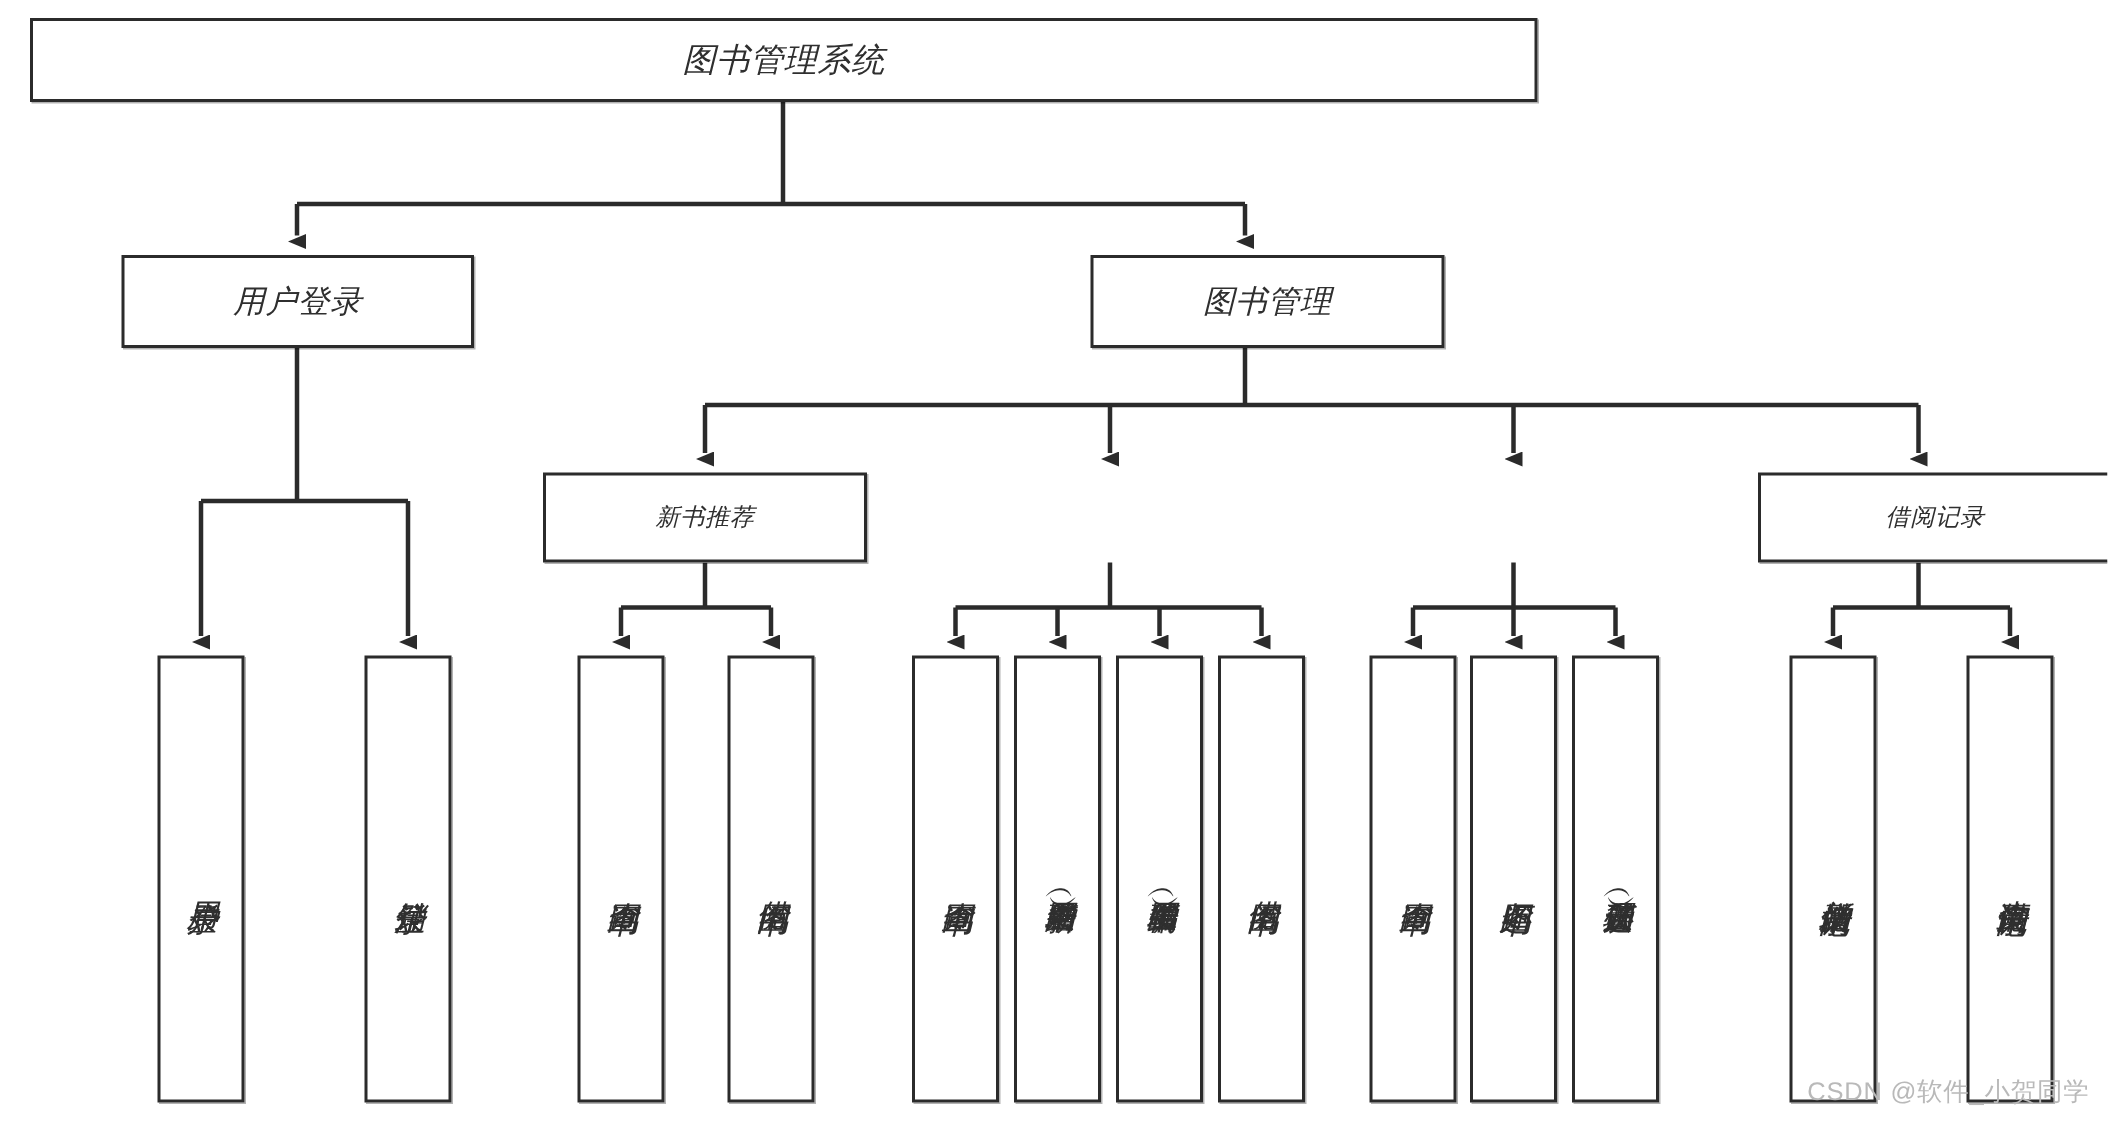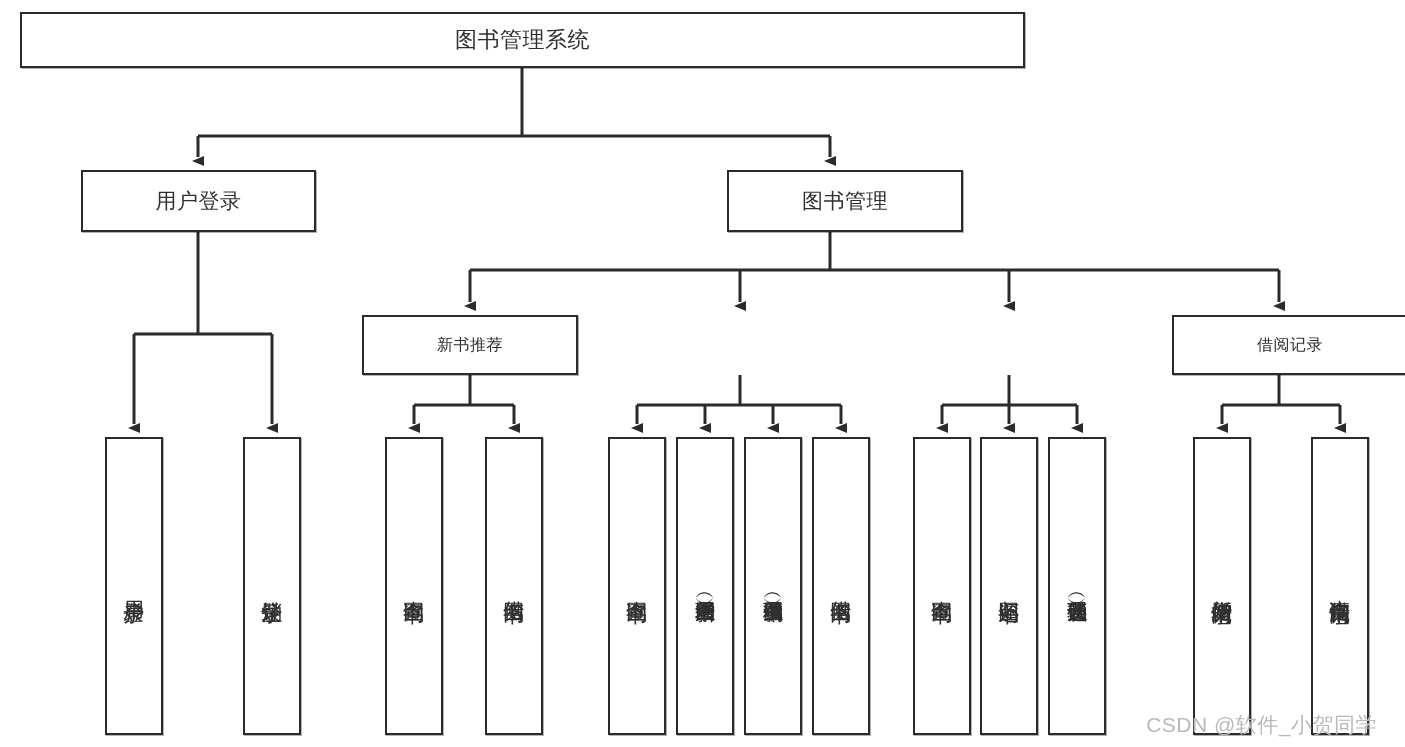--- a/index.html
+++ b/index.html
@@ -35,20 +35,21 @@
     align-items: center;
     justify-content: center;
     box-shadow: 1px 1px 0 rgba(0,0,0,0.30);
     z-index: 2;
   }
   .node-label {
     color: #2f2f2f;
     letter-spacing: 0.5px;
     white-space: nowrap;
     text-align: center;
+    font-style: italic;
   }
   .node.root { left: 20px;  top: 12px;  width: 1005px; height: 56px; }
   .node.root .node-label { font-size: 22px; }
 
   .node.lvl2 { height: 62px; }
   .node.lvl2 .node-label { font-size: 21px; }
   .node.n-user-login { left: 81px;  top: 170px; width: 235px; }
   .node.n-book-mgmt  { left: 711px; top: 170px; width: 236px; margin-left: 16px; }
 
   .node.lvl3 { top: 315px; height: 60px; }
@@ -72,23 +73,23 @@
     font-size: 21px;
     line-height: 1.22;
     letter-spacing: 1px;
     white-space: normal;
     max-height: 100%;
   }
   .node.leaf.tall .node-label { font-size: 20px; letter-spacing: 0px; line-height: 1.18; }
 
   .watermark {
     position: absolute;
-    right: 28px;
+    right: 12px;
     bottom: 8px;
-    font-size: 21px;
+    font-size: 17px;
     color: #b9b9b9;
     letter-spacing: 0.5px;
     z-index: 3;
     white-space: nowrap;
   }
 </style>
 </head>
 <body>
 
 <div id="canvas">

